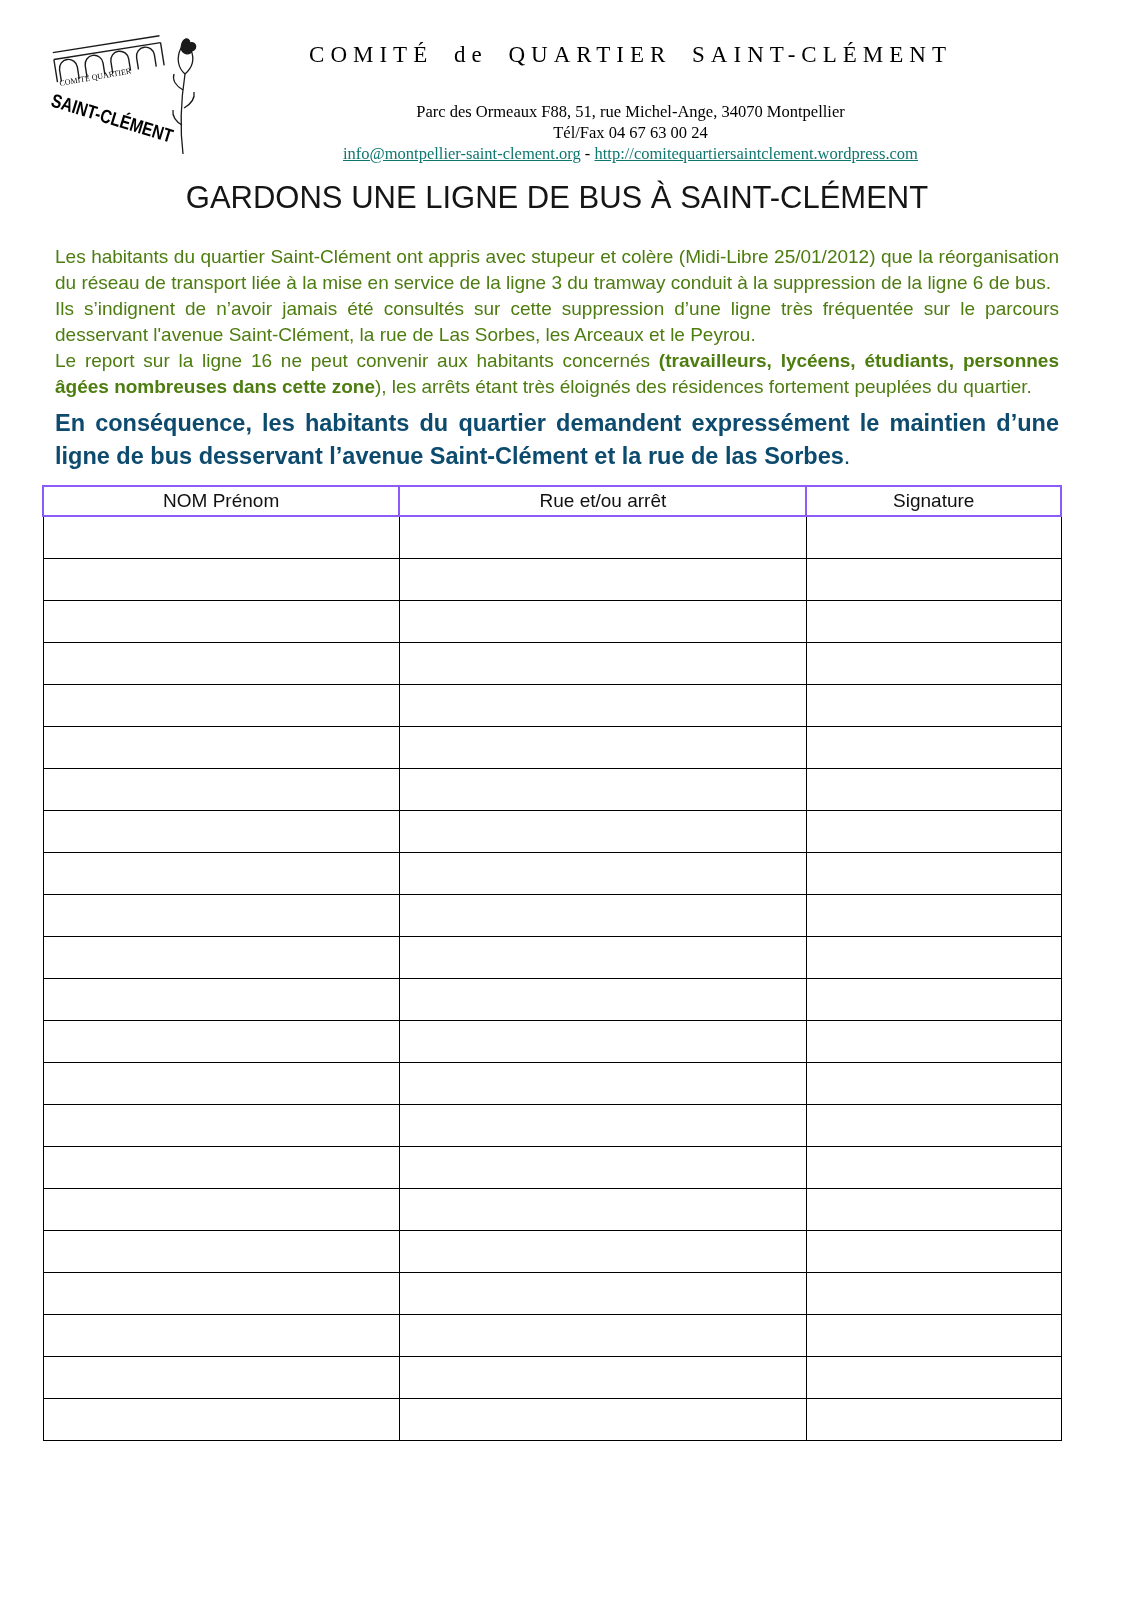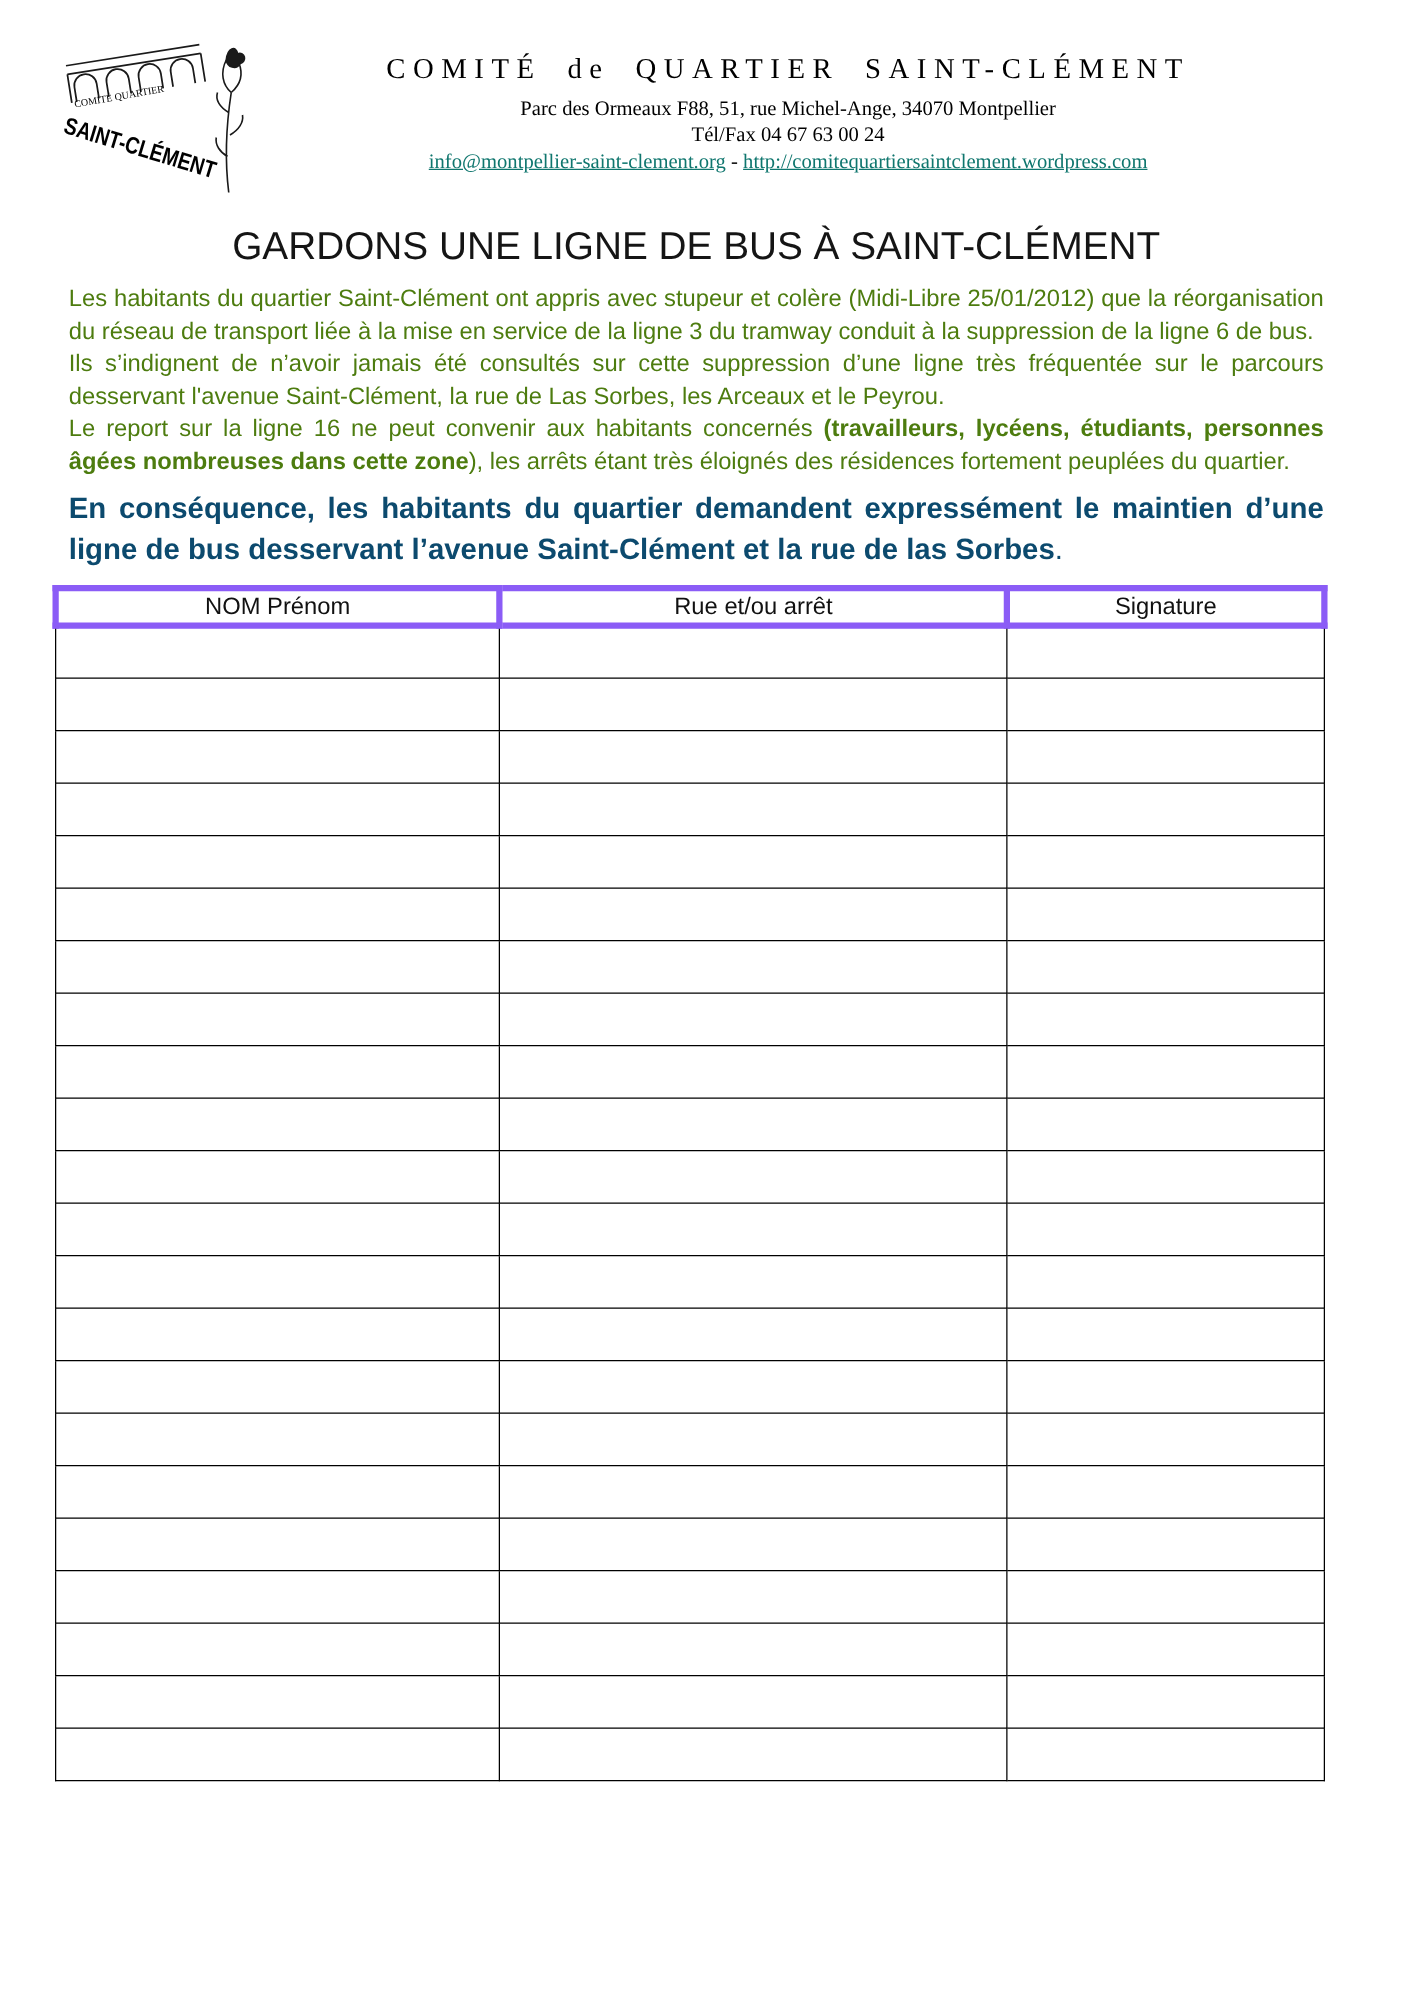--- a/index.html
+++ b/index.html
@@ -11,49 +11,49 @@
   }
   .header { display:flex; padding:30px 70px 0 48px; }
   .logo-box { flex:0 0 152px; width:152px; }
   .header-text { flex:1; text-align:center; padding-top:12px; }
   .org-title {
     font-family:"Liberation Serif", serif;
     font-size:23px; font-weight:400;
     letter-spacing:6px; word-spacing:9px; white-space:nowrap;
   }
   .addr {
-    margin-top:8px;
+    margin-top:33px;
     font-family:"Liberation Serif", serif;
     font-size:16.5px; line-height:21px; color:#000;
   }
   .links a { color:#0f766e; text-decoration:underline; cursor:pointer; }
   .links .sep { text-decoration:none; }
   .main { padding:0 72px 0 55px; }
   .doc-title {
     text-align:center; font-size:31px; font-weight:400; color:#151515;
-    margin:16px 0 12px 0;
+    margin:16px 0 28px 0;
   }
   .para {
     font-size:19px; line-height:26px; text-align:justify;
     color:#4d7c0f;
   }
   .seg { font-weight:400; }
   .seg.b { font-weight:700; }
   .conclusion {
     font-size:23.5px; line-height:33px; text-align:justify;
     margin-top:7px; color:#0c4a6e;
   }
   .conclusion .seg { font-weight:400; }
   .conclusion .seg.b { font-weight:700; }
   .sig-table {
     border-collapse:collapse; table-layout:fixed;
     width:1020px; margin:12px 0 0 -13px;
   }
   .sig-table th {
-    border:5px solid #8b5cf6; font-weight:400; font-size:19px;
+    border:2px solid #8b5cf6; font-weight:400; font-size:19px;
     height:30px; padding:0 12px; text-align:center; color:#111;
   }
   .sig-table td { border:1px solid #000; height:42px; padding:0; }
   .logo-svg text { fill:#000; }
 </style>
 </head>
 <body>
 
 <header class="header">
   <div class="logo-box">

